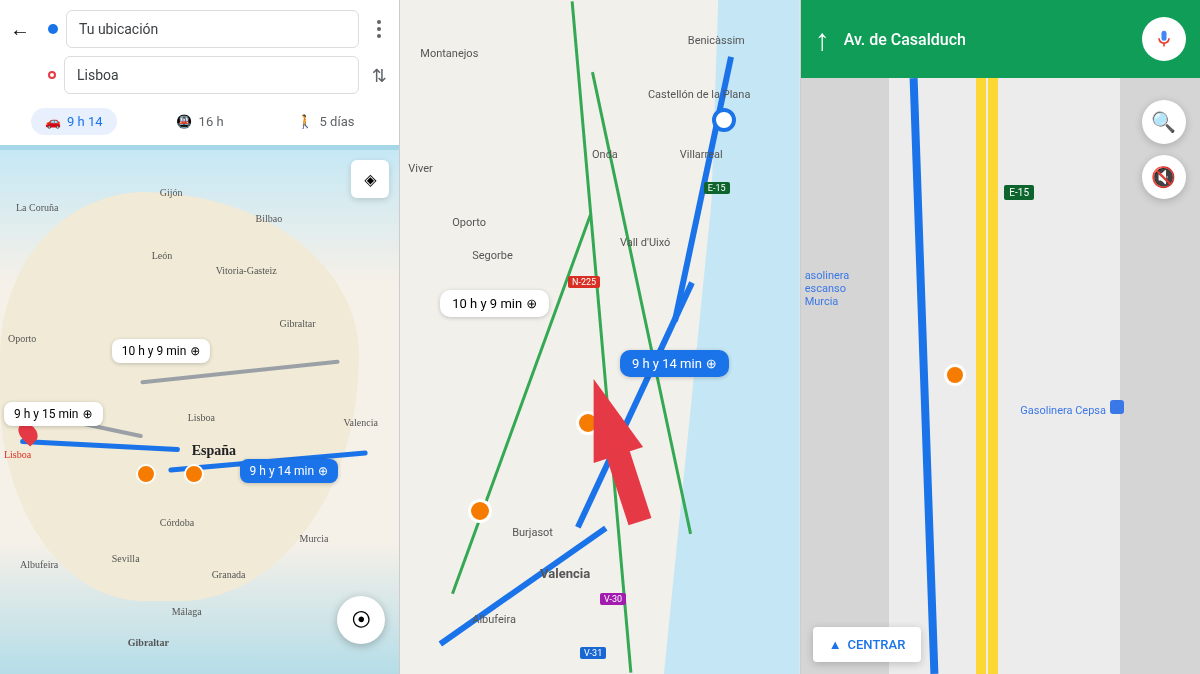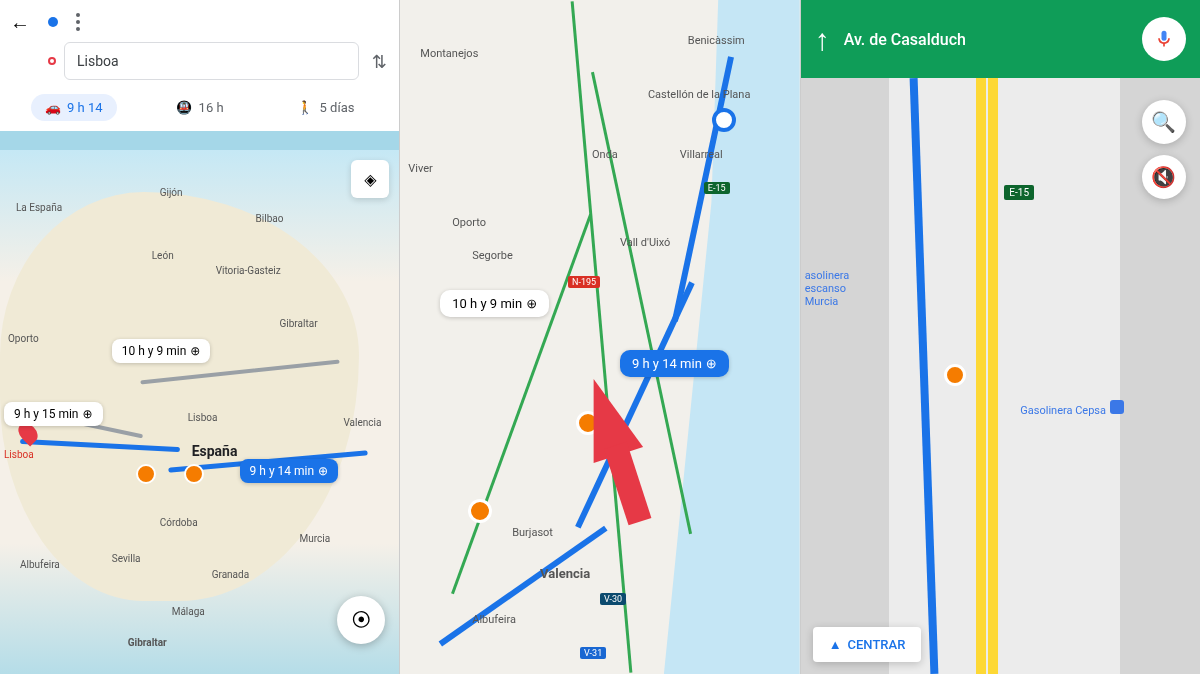--- a/index.html
+++ b/index.html
@@ -15,21 +15,21 @@
 .p1 .dot-red { width: 8px; height: 8px; border-radius: 50%; border: 2px solid #e63946; margin-left: 8px; }
 .p1 .input { flex: 1; border: 1px solid #dadce0; border-radius: 6px; padding: 10px 12px; font-size: 14px; color: #3c4043; }
 .p1 .menu { width: 24px; height: 24px; display: flex; flex-direction: column; gap: 3px; align-items: center; justify-content: center; cursor: pointer; }
 .p1 .menu span { width: 4px; height: 4px; background: #5f6368; border-radius: 50%; }
 .p1 .swap { width: 24px; height: 24px; display: flex; align-items: center; justify-content: center; cursor: pointer; font-size: 18px; color: #5f6368; }
 .p1 .modes { display: flex; justify-content: space-around; padding: 6px 0 2px; }
 .p1 .mode { display: flex; align-items: center; gap: 6px; padding: 6px 14px; border-radius: 16px; font-size: 13px; color: #5f6368; cursor: pointer; }
 .p1 .mode.active { background: #e8f0fe; color: #1a73e8; }
 .p1 .map { position: absolute; top: 150px; left: 0; right: 0; bottom: 0; background: linear-gradient(180deg, #c5e8f5 0%, #f5f0e8 25%, #f5f0e8 75%, #b5dde8 100%); }
 .p1 .land { position: absolute; left: 0; top: 8%; width: 90%; height: 78%; background: #f0ead6; border-radius: 40% 60% 50% 40% / 40% 40% 60% 50%; }
-.p1 .city { position: absolute; font-size: 10px; color: #555; white-space: nowrap; }
+.p1 .city { position: absolute; font-size: 10px; color: #555; white-space: nowrap; font-family: Liberation Serif, serif; }
 .p1 .espana { font-weight: bold; font-size: 14px; color: #202124; }
 .p1 .route { position: absolute; height: 5px; background: #1a73e8; border-radius: 3px; }
 .p1 .route-alt { position: absolute; height: 4px; background: #9aa0a6; border-radius: 3px; }
 .p1 .pill { position: absolute; background: #fff; padding: 5px 10px; border-radius: 8px; font-size: 12px; box-shadow: 0 1px 4px rgba(0,0,0,0.2); display: flex; align-items: center; gap: 4px; }
 .p1 .pill.blue { background: #1a73e8; color: #fff; }
 .p1 .pin { position: absolute; width: 16px; height: 22px; background: #e63946; border-radius: 50% 50% 50% 0; transform: rotate(-45deg); }
 .p1 .cam { position: absolute; width: 20px; height: 20px; background: #f57c00; border-radius: 50%; border: 2px solid #fff; }
 .p1 .layers { position: absolute; top: 160px; right: 10px; width: 38px; height: 38px; background: #fff; border-radius: 6px; box-shadow: 0 2px 6px rgba(0,0,0,0.15); display: flex; align-items: center; justify-content: center; cursor: pointer; }
 .p1 .locate { position: absolute; bottom: 30px; right: 14px; width: 48px; height: 48px; background: #fff; border-radius: 50%; box-shadow: 0 2px 8px rgba(0,0,0,0.25); display: flex; align-items: center; justify-content: center; cursor: pointer; font-size: 20px; }
 
@@ -69,20 +69,21 @@
 .p3 .centrar { position: absolute; bottom: 12px; left: 12px; background: #fff; padding: 10px 16px; font-size: 13px; font-weight: 500; color: #1a73e8; box-shadow: 0 2px 8px rgba(0,0,0,0.2); border-radius: 4px; display: flex; align-items: center; gap: 6px; cursor: pointer; }
 </style>
 </head>
 <body>
 
 <div class="panel p1">
   <div class="topbar">
     <div class="row">
       <div class="back">←</div>
       <div class="dot-blue"></div>
+      <input class="input" value="Tu ubicación" style="">
       <div class="menu">
           <span></span>
           <span></span>
           <span></span>
         </div>
     </div>
     <div class="row">
       <div style="width:24px"></div>
       <div class="dot-red"></div>
       <input class="input" value="Lisboa" style="">
@@ -98,21 +99,21 @@
           <span>16 h</span>
         </div>
       <div class="mode">
           <span>🚶</span>
           <span>5 días</span>
         </div>
     </div>
   </div>
   <div class="map">
     <div class="land"></div>
-    <div class="city" style="left:4%;top:10%">La España</div>
+    <div class="city" style="left:4%;top:10%">La Coruña</div>
     <div class="city" style="left:40%;top:7%">Gijón</div>
     <div class="city" style="left:64%;top:12%">Bilbao</div>
     <div class="city" style="left:38%;top:19%">León</div>
     <div class="city" style="left:54%;top:22%">Vitoria-Gasteiz</div>
     <div class="city" style="left:70%;top:32%">Gibraltar</div>
     <div class="city" style="left:2%;top:35%">Oporto</div>
     <div class="city" style="left:47%;top:50%">Lisboa</div>
     <div class="city" style="left:86%;top:51%">Valencia</div>
     <div class="city" style="left:1%;top:57%;color:#d93025">Lisboa</div>
     <div class="city espana" style="left:48%;top:56%">España</div>
@@ -155,23 +156,23 @@
   <div class="city2" style="left:62%;top:13%">Castellón de la Plana</div>
   <div class="city2" style="left:70%;top:22%">Villarreal</div>
   <div class="city2" style="left:48%;top:22%">Onda</div>
   <div class="city2" style="left:13%;top:32%">Oporto</div>
   <div class="city2" style="left:18%;top:37%">Segorbe</div>
   <div class="city2" style="left:55%;top:35%">Vall d'Uixó</div>
   <div class="city2" style="left:2%;top:24%">Viver</div>
   <div class="city2" style="left:28%;top:78%">Burjasot</div>
   <div class="city2" style="left:35%;top:84%;font-weight:bold;font-size:13px">Valencia</div>
   <div class="city2" style="left:18%;top:91%">Albufeira</div>
-  <div class="badge-road" style="left:42%;top:41%">N-195</div>
+  <div class="badge-road" style="left:42%;top:41%">N-225</div>
   <div class="badge-e" style="left:76%;top:27%">E-15</div>
-  <div class="badge-road" style="left:50%;top:88%;background:#0c4a6e">V-30</div>
+  <div class="badge-road" style="left:50%;top:88%;background:#a21caf">V-30</div>
   <div class="badge-road" style="left:45%;top:96%;background:#1967d2">V-31</div>
   <div class="start" style="left:78%;top:16%"></div>
   <div class="cam" style="left:44%;top:61%"></div>
   <div class="cam" style="left:17%;top:74%"></div>
   <div class="pill" style="left:10%;top:43%"><span>10 h y 9 min</span> ⊕</div>
   <div class="pill blue" style="left:55%;top:52%"><span>9 h y 14 min</span> ⊕</div>
   <div class="arrow"></div>
 </div>
 
 <div class="panel p3">

